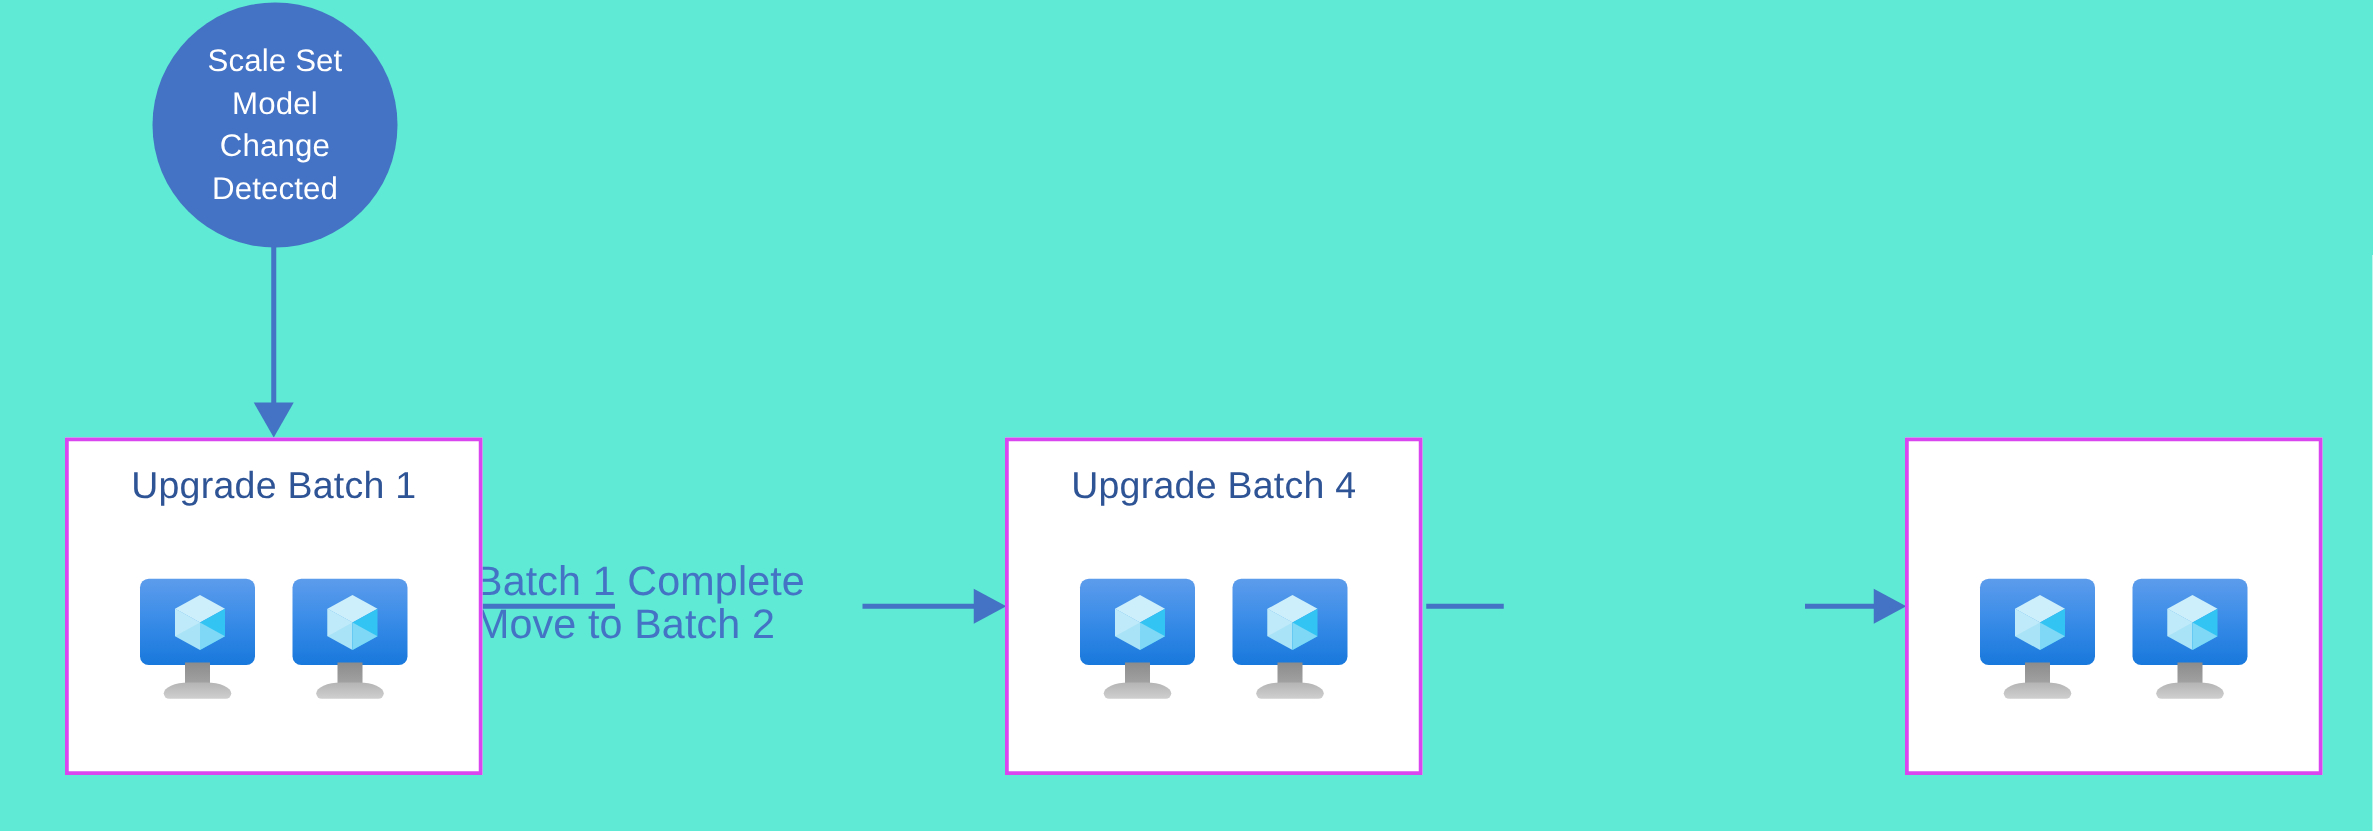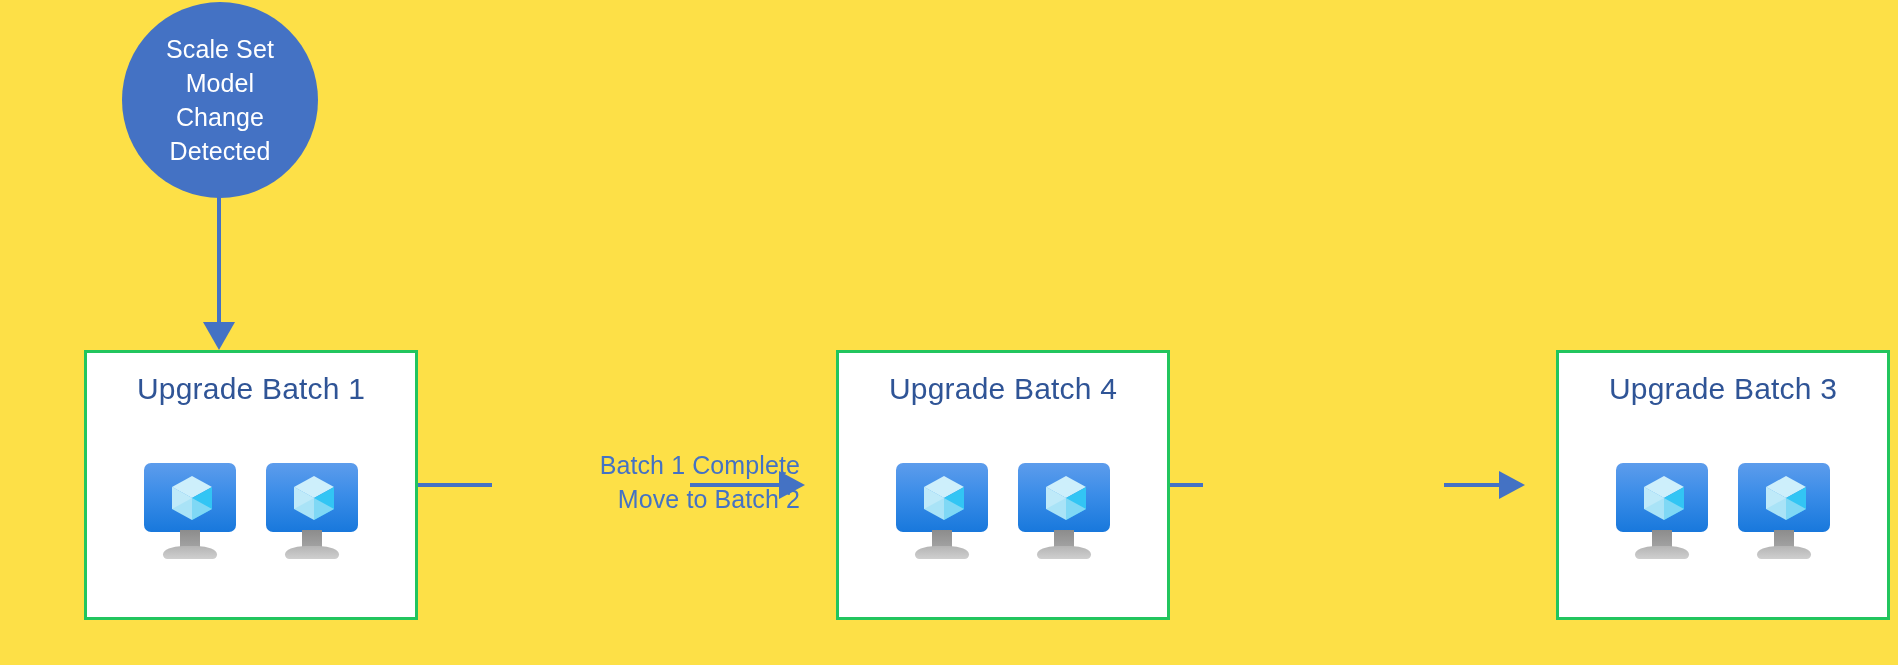--- a/index.html
+++ b/index.html
@@ -8,21 +8,21 @@
     background: #ffffff;
   }
   body {
     font-family: "Liberation Sans", sans-serif;
     -webkit-font-smoothing: antialiased;
   }
   #canvas {
     position: relative;
     width: 1898px;
     height: 665px;
-    background: #fde047;
+    background: #5eead4;
     overflow: hidden;
   }
 
   
   .trigger-circle {
     position: absolute;
     left: 122px;
     top: 2px;
     width: 196px;
     height: 196px;
@@ -40,24 +40,23 @@
     white-space: pre-line;
     letter-spacing: 0.1px;
   }
 
   
   .batch-box {
     position: absolute;
     top: 350px;
     width: 334px;
     height: 270px;
-    border: 3px solid #22c55e;
+    border: 3px solid #d946ef;
     background: #ffffff;
     box-sizing: border-box;
-    margin-left: 32px;
   }
   #batch-box-1 { left: 52px; }
   #batch-box-2 { left: 804px; }
   #batch-box-3 { left: 1524px; }
 
   .batch-title {
     position: absolute;
     left: 0;
     right: 0;
     top: 18px;
@@ -142,23 +141,23 @@
     position: absolute;
     width: 0;
     height: 0;
     border-top: 14px solid transparent;
     border-bottom: 14px solid transparent;
     border-left: 26px solid #4472C4;
   }
 
   .conn-label {
     position: absolute;
-    text-align: right;
+    text-align: left;
     color: #4472C4;
-    font-size: 25px;
+    font-size: 33px;
     line-height: 34px;
     white-space: pre-line;
     letter-spacing: 0.1px;
   }
   #conn-label-1 { left: 380px; top: 448px; width: 420px; }
   #conn-label-2 { left: 1140px; top: 448px; width: 390px; }
 </style>
 </head>
 <body>
 
@@ -242,21 +241,20 @@
             <polygon points="22,23 42,34 22,45" fill="#7FD8F5"></polygon>
           </svg>
         </div>
         <div class="vm-stand-neck"></div>
         <div class="vm-stand-base"></div>
       </div>
     </div>
   </div>
 
   <div class="batch-box" id="batch-box-3">
-    <div class="batch-title">Upgrade Batch 3</div>
     <div class="vm-row">
       <div class="vm-icon">
         <div class="vm-screen">
           <svg class="vm-cube" viewBox="0 0 44 46">
             <polygon points="22,1 42,12 22,23 2,12" fill="#CDEFFB"></polygon>
             <polygon points="2,12 22,23 22,45 2,34" fill="#A9E3F7"></polygon>
             <polygon points="42,12 22,23 22,45 42,34" fill="#32C5F4"></polygon>
             <polygon points="2,12 22,23 2,34" fill="#BFEAF9"></polygon>
             <polygon points="22,23 42,34 22,45" fill="#7FD8F5"></polygon>
           </svg>

